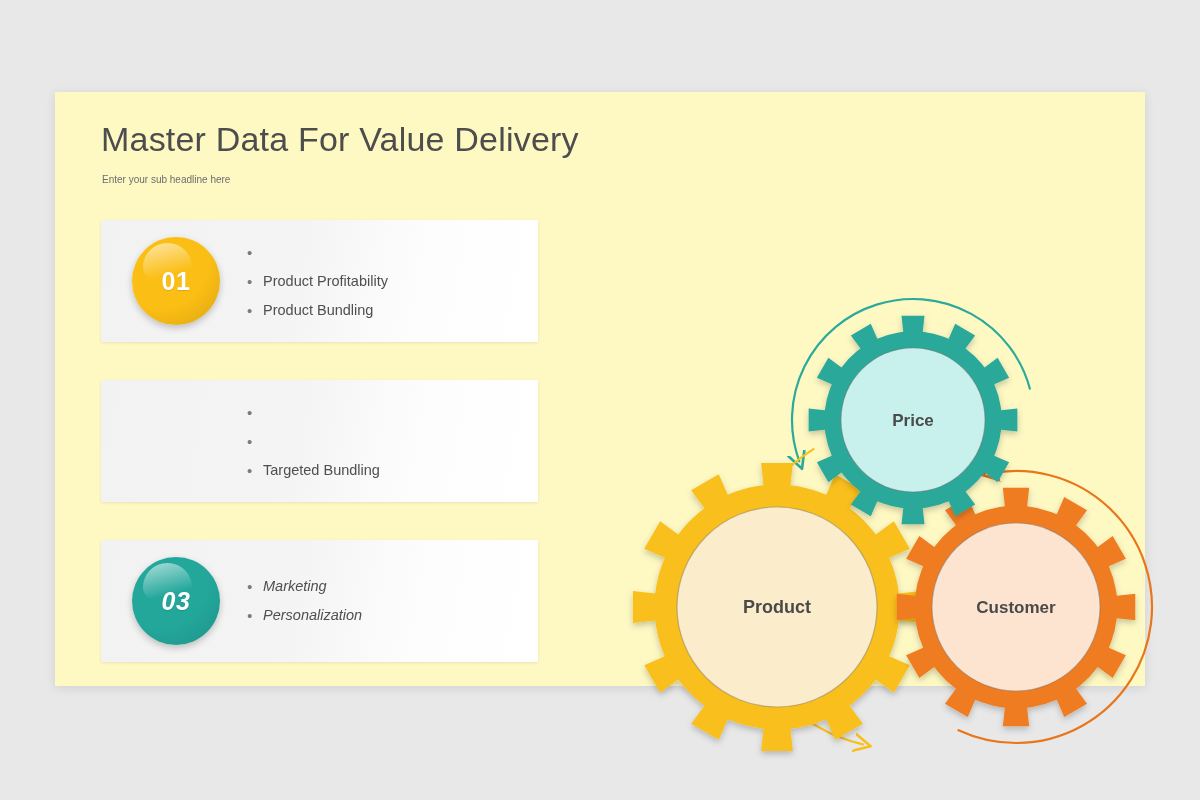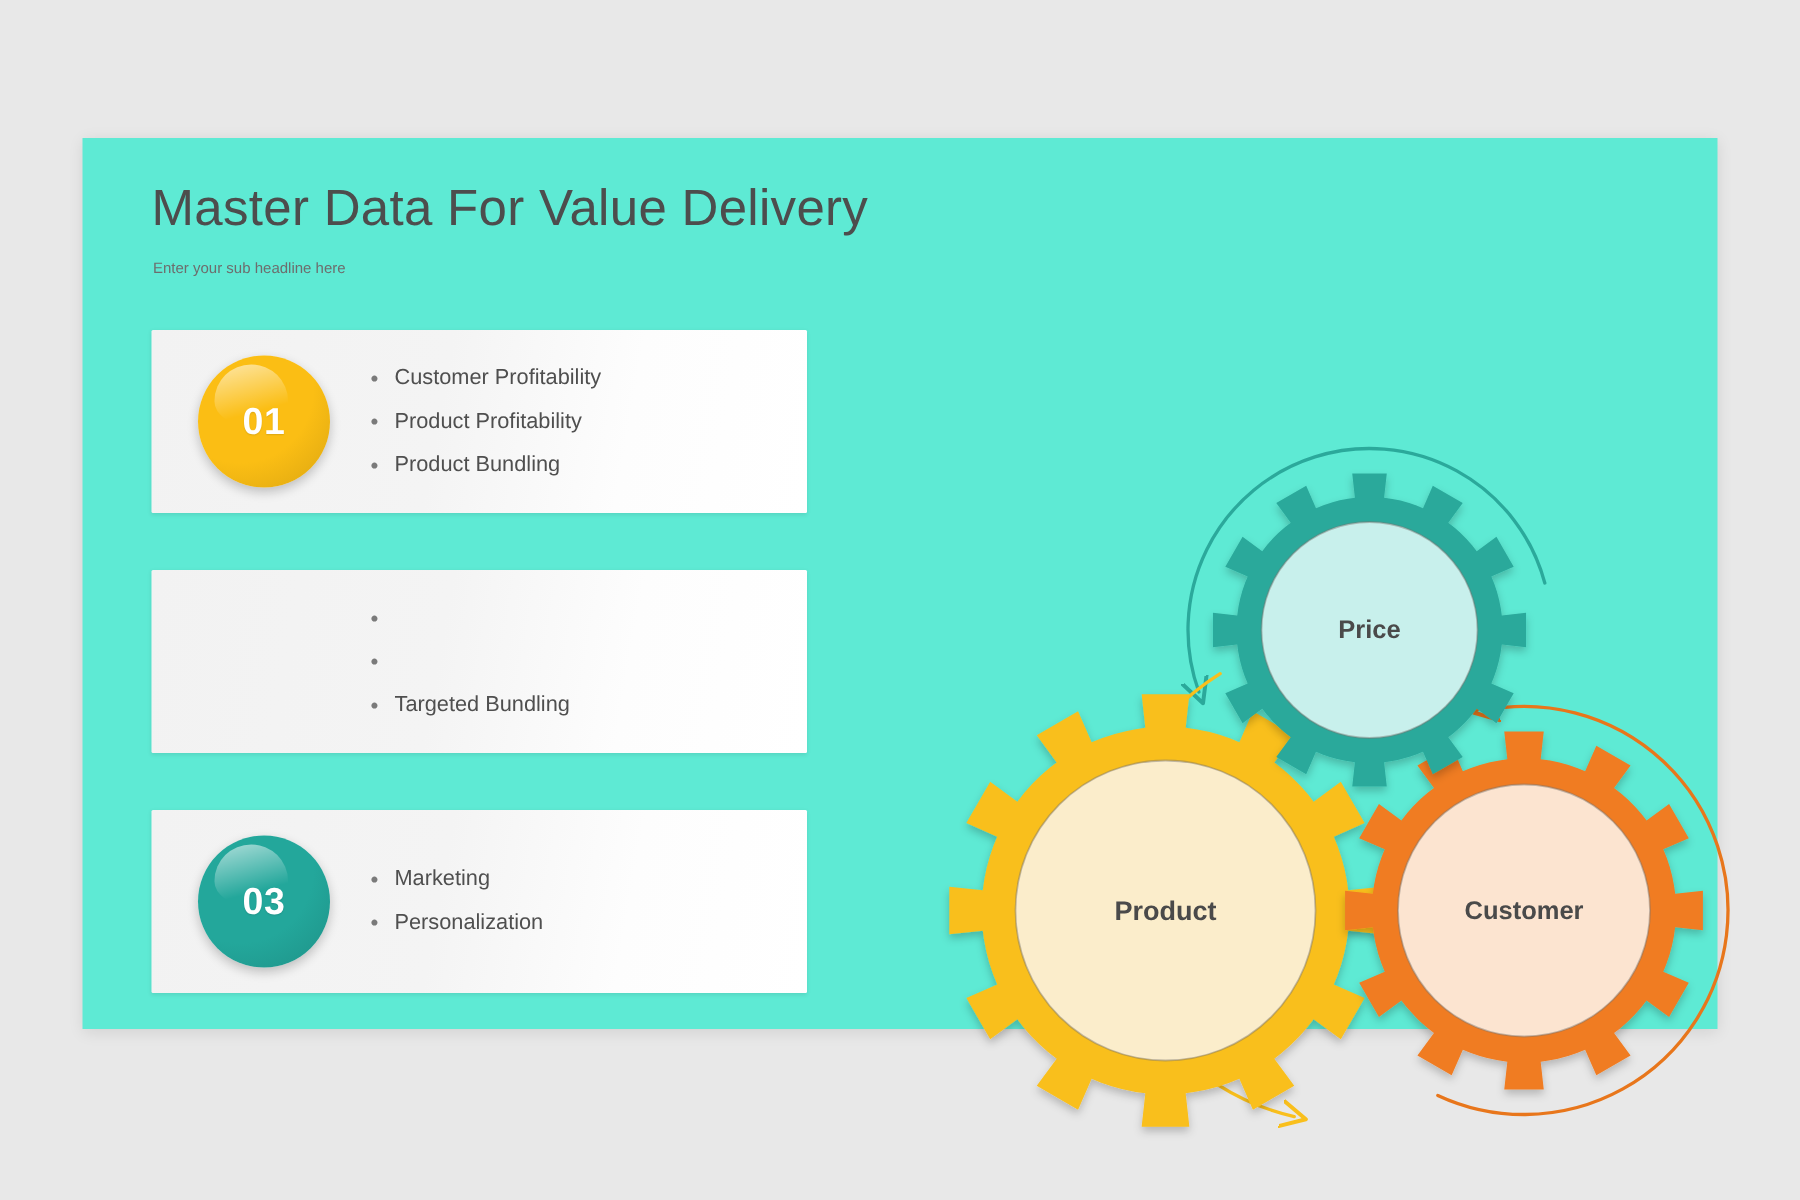--- a/index.html
+++ b/index.html
@@ -8,21 +8,21 @@
     background:#e8e8e8;
     font-family:"Liberation Sans","DejaVu Sans",sans-serif;
     overflow:hidden;
   }
   #stage{position:relative;width:1200px;height:800px;}
 
   
   #slide{
     position:absolute;left:55px;top:92px;
     width:1090px;height:594px;
-    background:#5eead4;
+    background:#fef9c3;
     box-shadow:0 2px 10px rgba(0,0,0,.10);
   }
 
   
   #page-title{
     position:absolute;left:46px;top:28px;
     font-size:34px;font-weight:400;color:#4d4d4d;
     letter-spacing:.2px;white-space:nowrap;
   }
   #page-subtitle{
@@ -33,21 +33,21 @@
 
   
   .card{
     position:absolute;left:46px;width:437px;height:122px;
     background:linear-gradient(100deg,#f2f2f2 0%,#f4f4f4 44%,#fdfdfd 72%,#ffffff 100%);
     box-shadow:0 1px 3px rgba(0,0,0,.09);
     border-radius:1px;
   }
   #card-1{top:128px;}
   #card-2{top:288px;}
-  #card-3{top:448px;}
+  #card-3{top:448px;font-style:italic;}
 
   .num-circle{
     position:absolute;left:31px;top:17px;
     width:88px;height:88px;border-radius:50%;
     box-shadow:0 3px 7px rgba(0,0,0,.22);
     overflow:hidden;
   }
   .num-circle .gloss{
     position:absolute;left:12%;top:7%;
     width:56%;height:46%;border-radius:50% 50% 50% 50%/60% 60% 40% 40%;
@@ -91,21 +91,20 @@
     <div id="page-subtitle">Enter your sub headline here</div>
 
     <div class="card" id="card-1">
       <div class="num-circle" style="background: radial-gradient(circle at 32% 26%, rgb(251, 190, 20) 0%, rgb(251, 190, 20) 55%, rgb(218, 165, 17) 100%);">
         <div class="gloss"></div>
         <div class="num">01</div>
       </div>
       <div class="bullets">
         <div class="bullet">
           <span class="dot">•</span>
-          <span>Customer Profitability</span>
         </div>
         <div class="bullet">
           <span class="dot">•</span>
           <span>Product Profitability</span>
         </div>
         <div class="bullet">
           <span class="dot">•</span>
           <span>Product Bundling</span>
         </div>
       </div>

